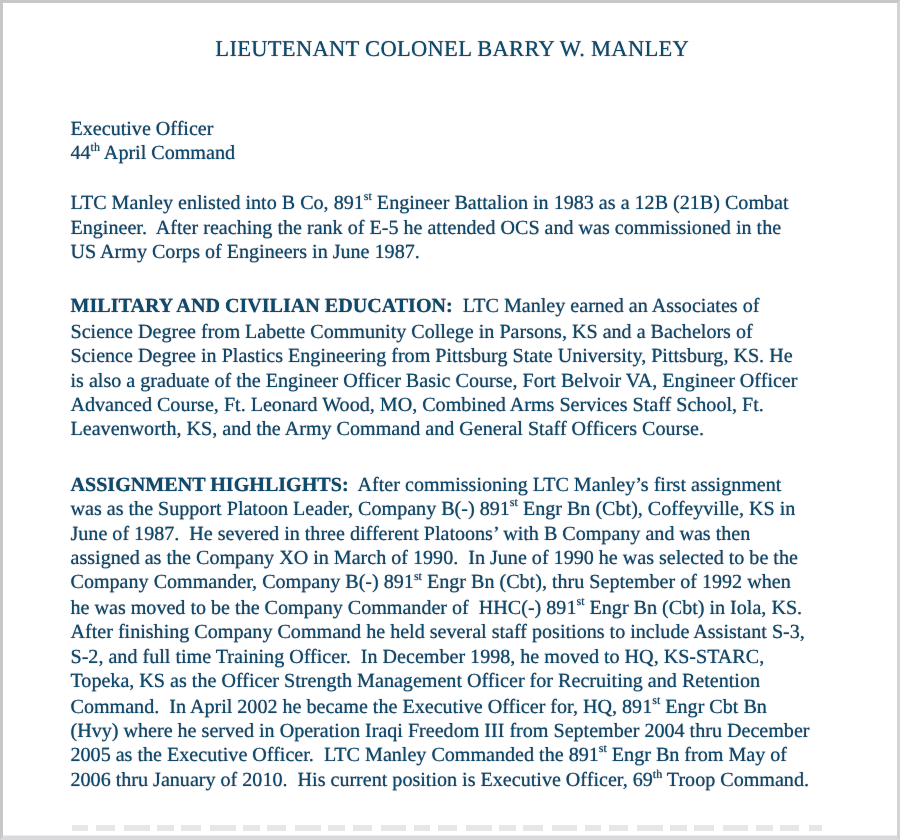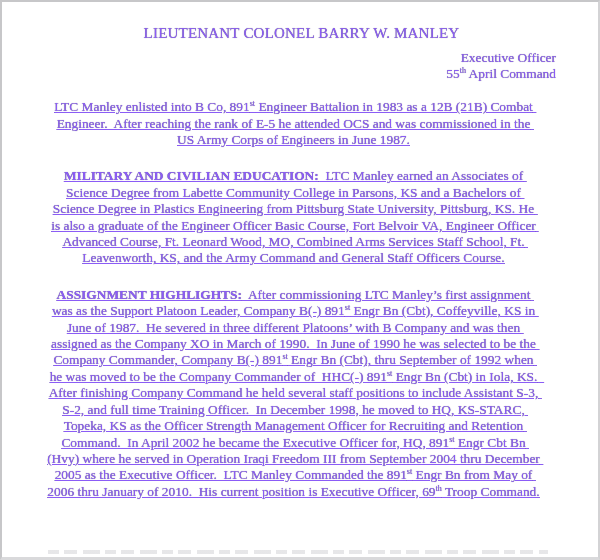--- a/index.html
+++ b/index.html
@@ -11,40 +11,39 @@
   .page {
     position: relative;
     width: 600px; height: 560px;
     box-sizing: border-box;
     border-top: 2px solid #c7c7c9;
     border-left: 2px solid #c7c7c9;
     border-right: 2px solid #d3d3d5;
     border-bottom: 3px solid #d9d9db;
     background: #ffffff;
     overflow: hidden;
-    color: #8b5cf6;
+    color: #0c4a6e;
   }
   .inner { padding: 23px 42px 0 45px; }
   .title {
     margin: 0;
     text-align: center;
     font-size: 15px;
     font-weight: normal;
     letter-spacing: 0.2px;
   }
-  .subtitle { margin-top: 8px; text-align: right; }
+  .subtitle { margin-top: 36px; text-align: left; }
   .subline { font-size: 13.4px; line-height: 15.6px; }
   .docbody { margin-top: 18px; }
   .para {
     margin: 20px 16px 0 0;
     font-size: 13.4px;
     line-height: 16.4px;
     white-space: pre-wrap;
-    text-align: center;
-    text-decoration: underline;
+    text-align: left;
   }
   .para:first-child { margin-top: 0; }
   .b { font-weight: bold; }
   sup { font-size: 0.6em; line-height: 0; vertical-align: super; }
   .title, .subline, .para { text-shadow: 0 0 0.7px rgba(38,38,55,0.75); }
   
   .cutoff {
     position: absolute;
     left: 46px; right: 50px; bottom: 3px;
     height: 4px;
@@ -57,21 +56,21 @@
 </style>
 </head>
 <body>
 
 <div class="page">
   <div class="inner">
     <h1 class="title">LIEUTENANT COLONEL BARRY W. MANLEY</h1>
 
     <div class="subtitle">
       <div class="subline"><span>Executive Officer</span></div>
-      <div class="subline"><span>55</span><sup>th</sup><span> April Command</span></div>
+      <div class="subline"><span>44</span><sup>th</sup><span> April Command</span></div>
     </div>
 
     <div class="docbody">
       <p class="para"><span>LTC Manley enlisted into B Co, 891</span><sup>st</sup><span> Engineer Battalion in 1983 as a 12B (21B) Combat Engineer.  After reaching the rank of E-5 he attended OCS and was commissioned in the US Army Corps of Engineers in June 1987.</span></p>
       <p class="para"><span class="b">MILITARY AND CIVILIAN EDUCATION:</span><span>  LTC Manley earned an Associates of Science Degree from Labette Community College in Parsons, KS and a Bachelors of Science Degree in Plastics Engineering from Pittsburg State University, Pittsburg, KS. He is also a graduate of the Engineer Officer Basic Course, Fort Belvoir VA, Engineer Officer Advanced Course, Ft. Leonard Wood, MO, Combined Arms Services Staff School, Ft. Leavenworth, KS, and the Army Command and General Staff Officers Course.</span></p>
       <p class="para"><span class="b">ASSIGNMENT HIGHLIGHTS:</span><span>  After commissioning LTC Manley’s first assignment was as the Support Platoon Leader, Company B(-) 891</span><sup>st</sup><span> Engr Bn (Cbt), Coffeyville, KS in June of 1987.  He severed in three different Platoons’ with B Company and was then assigned as the Company XO in March of 1990.  In June of 1990 he was selected to be the Company Commander, Company B(-) 891</span><sup>st</sup><span> Engr Bn (Cbt), thru September of 1992 when he was moved to be the Company Commander of  HHC(-) 891</span><sup>st</sup><span> Engr Bn (Cbt) in Iola, KS.  After finishing Company Command he held several staff positions to include Assistant S-3, S-2, and full time Training Officer.  In December 1998, he moved to HQ, KS-STARC, Topeka, KS as the Officer Strength Management Officer for Recruiting and Retention Command.  In April 2002 he became the Executive Officer for, HQ, 891</span><sup>st</sup><span> Engr Cbt Bn (Hvy) where he served in Operation Iraqi Freedom III from September 2004 thru December 2005 as the Executive Officer.  LTC Manley Commanded the 891</span><sup>st</sup><span> Engr Bn from May of 2006 thru January of 2010.  His current position is Executive Officer, 69</span><sup>th</sup><span> Troop Command.</span></p>
     </div>
   </div>
 
   <div class="cutoff"></div>

